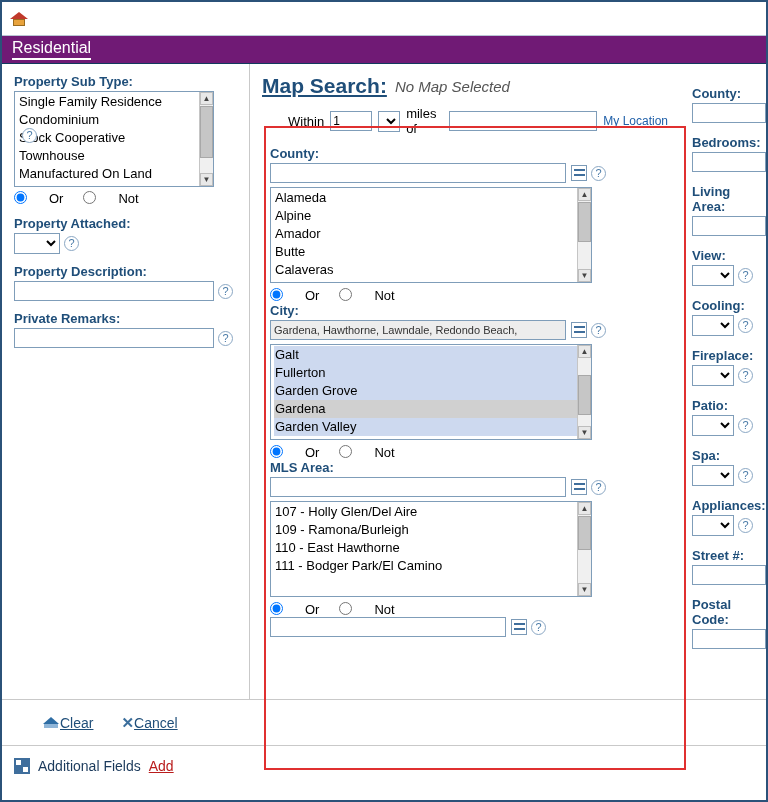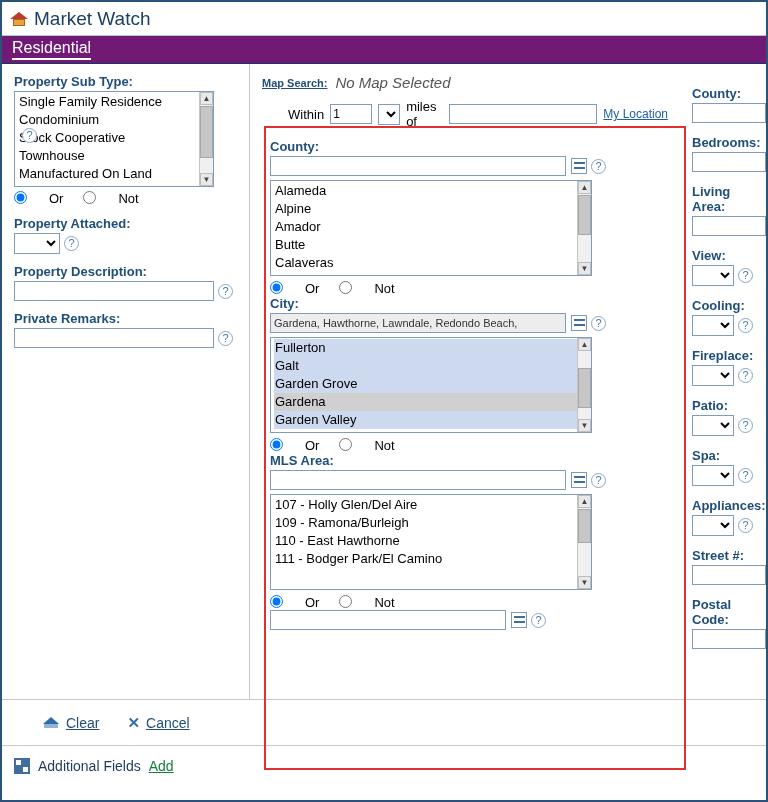--- a/index.html
+++ b/index.html
@@ -142,21 +142,21 @@
     border:2px solid #e03030;
     pointer-events:none;
     z-index: 5;
   }
 
   
   .map-search-title {
     display:flex; align-items:center; gap:8px; margin-bottom:8px;
   }
   .map-search-title .lnk {
-    color:#1f4e79; font-weight:bold; font-size:11px; text-decoration:underline;
+    color:#1f4e79; font-weight:bold; font-size:21px; text-decoration:underline;
   }
   .map-search-title .nomap {
     color:#555; font-style:italic; font-size:15px;
   }
   .within-row { display:flex; align-items:center; gap:6px; margin: 0 0 10px 26px; font-size:13px;}
   .within-row .miles-input { width:42px;height:20px;border:1px solid #7f9db9;font-size:12px;padding:1px 2px;}
   .within-row .wsel { width:22px; }
   .within-row .of-input { width:148px;height:20px;border:1px solid #7f9db9;font-size:12px;}
   .mylocation { color:#1f5fa8; text-decoration:underline; font-size:12px; white-space:nowrap;}
   .mid-indent { margin-left: 8px; }
@@ -186,21 +186,21 @@
   
   .footer {
     position:relative;
     height: 46px;
     border-top:1px solid #c9c9c9;
     display:flex; align-items:center;
     padding-left:36px; gap:18px;
     background:#fff;
   }
   .btn {
-    display:flex; align-items:center; gap:6px;
+    display:flex; align-items:center; 
     font-size:14px; color:#1f4e79;
     background:transparent; border:none; cursor:pointer;
     padding:3px 5px;
   }
   .btn .lbl { text-decoration:underline; }
   .btn-save-wrap {
     position:relative;
     border:2px solid #e03030;
     padding:6px 8px;
     display:flex; align-items:center;
@@ -233,33 +233,32 @@
     height: 40px;
     border-top:1px solid #c9c9c9;
     display:flex; align-items:center; gap:8px;
     padding-left:12px;
     background:#fff;
   }
   .grid-icon { width:16px;height:16px;display:inline-block;background:#3f6e9c;position:relative;}
   .grid-icon:before{content:"";position:absolute;left:2px;top:2px;width:5px;height:5px;background:#fff;}
   .grid-icon:after{content:"";position:absolute;left:9px;top:9px;width:5px;height:5px;background:#fff;}
   .bottombar .bt {font-size:14px;color:#1b3a5c;}
-  .bottombar .add {font-size:14px;color:#15803d;text-decoration:underline;}
+  .bottombar .add {font-size:14px;color:#b91c1c;text-decoration:underline;}
 </style>
 </head>
 <body>
 
 <div class="window">
 
   <div class="titlebar">
     <span class="house-icon">
       <span class="roof"></span>
         <span class="body"></span>
     </span>
-    <span class="title">Market Watch</span>
   </div>
 
   <div class="section-header">
     <span class="label">Residential</span>
   </div>
 
   <div class="body-area">
 
     <div class="redbox"></div>
 
@@ -355,22 +354,22 @@
 
       <div class="mid-indent">
         <div class="field-label">City:</div>
         <div class="row-inline">
           <input type="text" class="wide-input grey" style="font-size: 11px;" value="Gardena, Hawthorne, Lawndale, Redondo Beach,">
           <span class="pick-icon"></span>
           <span class="help">?</span>
         </div>
         <div class="listbox list-wide" style="margin-top:4px;">
           <div class="items">
+            <div class="item sel-blue">Galt</div>
             <div class="item sel-blue">Fullerton</div>
-            <div class="item sel-blue">Galt</div>
             <div class="item sel-blue">Garden Grove</div>
             <div class="item sel-grey">Gardena</div>
             <div class="item sel-blue">Garden Valley</div>
           </div>
           <div class="scrollbar">
             <div class="up">▲</div>
             <div class="thumb" style="top:30px;height:40px;"></div>
             <div class="down">▼</div>
           </div>
         </div>

